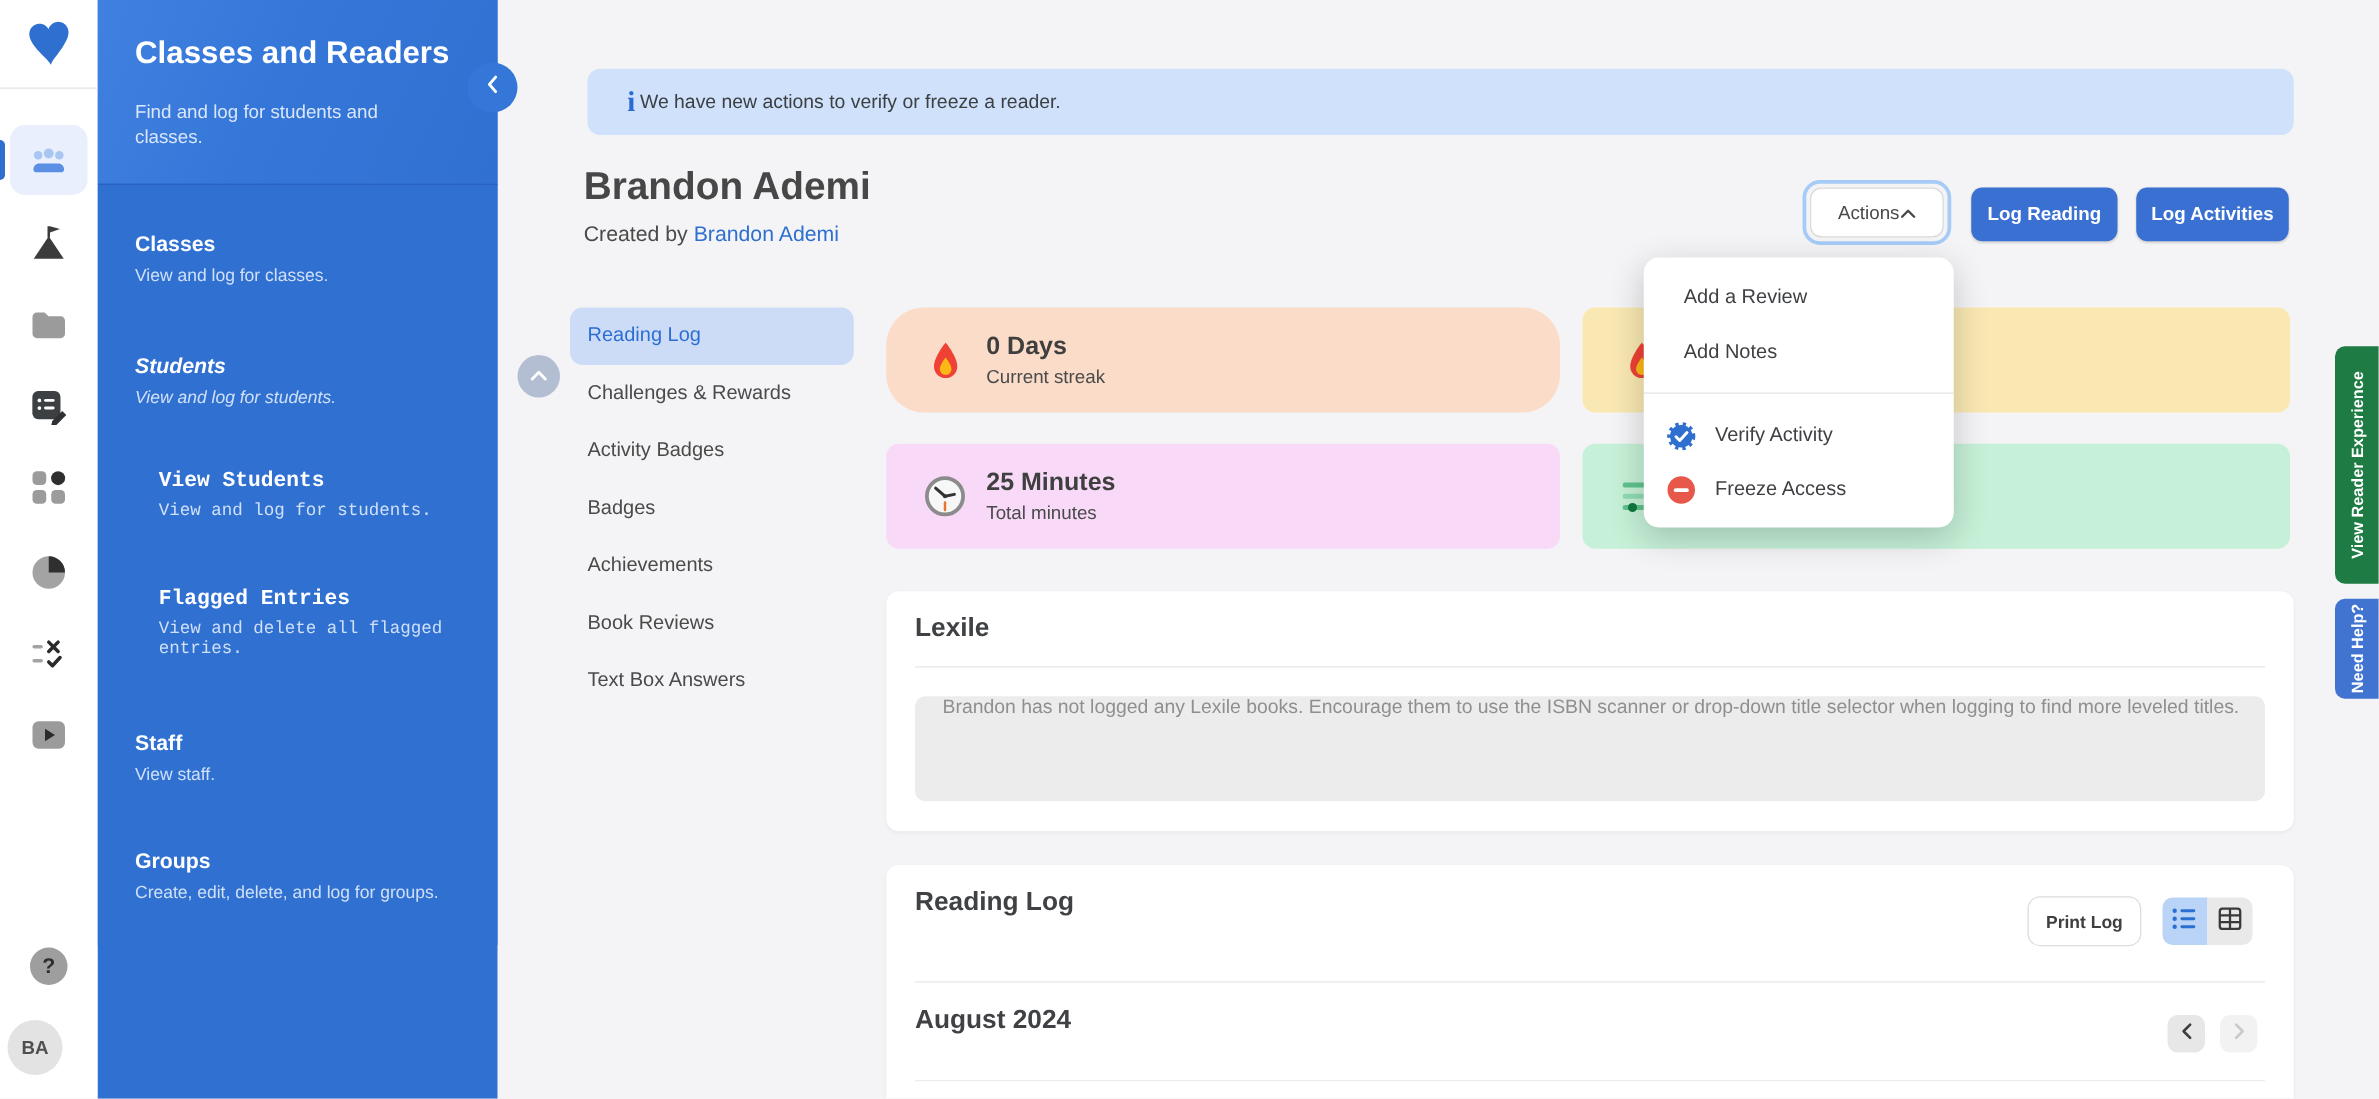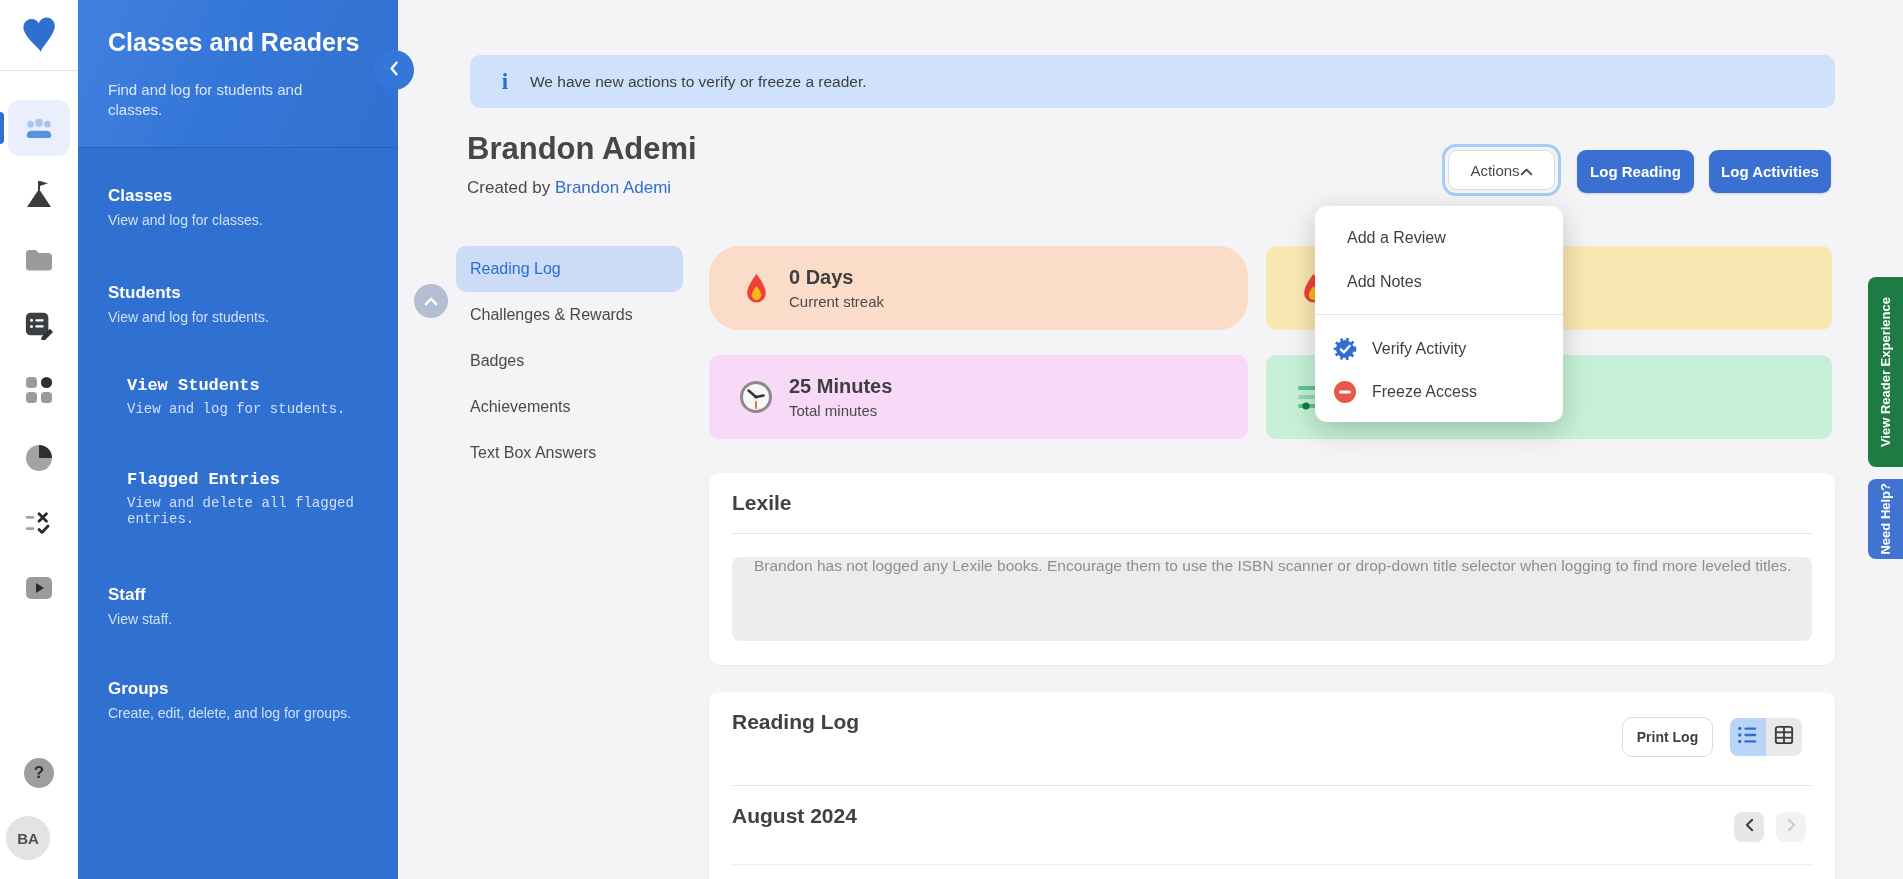--- a/index.html
+++ b/index.html
@@ -29,33 +29,33 @@
   .panel-head { position:absolute; left:0; top:0; width:320px; height:147px; background:linear-gradient(115deg,#4080e0 0%,#3577d8 45%,#3070d1 100%); }
   .panel-body { position:absolute; left:0; top:147px; width:320px; height:732px; background:#3070d1; border-top:1px solid rgba(22,62,140,.28); }
   .panel-title { position:absolute; left:30px; top:28px; color:#ffffff; font-size:25px; font-weight:bold; }
   .panel-sub { position:absolute; left:30px; top:80px; width:252px; color:#d9e6fb; font-size:15px; line-height:1.35; }
   .panel-collapse { position:absolute; left:374px; top:50px; width:40px; height:40px; border-radius:50%; background:#3577d8; display:flex; align-items:center; justify-content:center; z-index:6; }
   .nav-item { position:absolute; left:30px; }
   .nav-item.indent { left:49px;font-family:Liberation Mono, monospace; }
   .nav-label { color:#ffffff; font-size:17px; font-weight:bold; }
   .nav-desc { margin-top:6px; color:#cfe0f8; font-size:14px; }
   .nv-classes { top:186px; }
-  .nv-students { top:283px; }
+  .nv-students { top:283px;font-style:italic; }
   .nv-viewstudents { top:376px; }
   .nv-flagged { top:470px; }
   .nv-staff { top:585px; }
   .nv-groups { top:679px; }
   .students-collapse { position:absolute; left:336px; top:284px; width:34px; height:34px; border-radius:50%; background:rgba(16,52,120,.28); display:flex; align-items:center; justify-content:center; }
 
   
   .main { position:absolute; left:398px; top:0; width:1505px; height:879px; background:#f4f4f6; }
 
   .banner { position:absolute; left:72px; top:55px; width:1365px; height:53px; background:#d0e1fb; border-radius:10px; display:flex; align-items:center; }
   .banner-i { width:14px; margin-left:28px; font-family:"Liberation Serif", serif; font-weight:bold; font-size:23px; color:#2b6cd4; text-align:center; }
-  .banner-text { margin-left:18px; color:#3c4043; font-size:15.5px; }
+  .banner-text { color:#3c4043; font-size:15.5px; }
 
   .page-title { position:absolute; left:69px; top:131px; color:#474747; font-size:31px; font-weight:bold; }
   .created-row { position:absolute; left:69px; top:178px; font-size:17px; color:#4a4a4a; }
   .created-link { color:#2e6fd0; cursor:pointer; }
 
   .actions-ring { position:absolute; left:1044px; top:144px; padding:3px; border:3px solid #a5cbf6; border-radius:14px; background:transparent; }
   .actions-btn { width:107px; height:40px; background:#ffffff; border:1px solid #dadada; border-radius:9px; display:flex; align-items:center; justify-content:center; color:#4a4a4a; font-size:15px; cursor:pointer; }
   .btn-primary { position:absolute; top:150px; height:43px; background:#3a70d1; border-radius:9px; color:#ffffff; font-weight:bold; font-size:15px; display:flex; align-items:center; justify-content:center; cursor:pointer; box-shadow:0 1px 2px rgba(0,0,0,.15); }
   .btn-logreading { left:1179px; width:117px; }
   .btn-logactivities { left:1311px; width:122px; }
@@ -252,22 +252,24 @@
             <polyline points="2,8 8,2 14,8" fill="none" stroke="#4a4a4a" stroke-width="2.4" stroke-linecap="round" stroke-linejoin="round"></polyline>
           </svg></span>
     </div>
   </div>
   <div class="btn-primary btn-logreading">Log Reading</div>
   <div class="btn-primary btn-logactivities">Log Activities</div>
 
   <div class="tabs">
     <div class="tab active">Reading Log</div>
     <div class="tab">Challenges &amp; Rewards</div>
+    <div class="tab">Activity Badges</div>
     <div class="tab">Badges</div>
     <div class="tab">Achievements</div>
+    <div class="tab">Book Reviews</div>
     <div class="tab">Text Box Answers</div>
   </div>
 
   <div class="stat-card sc-streak">
     <div class="sc-icon">
       <svg viewBox="0 0 24 30" width="25" height="31">
         <path d="M12 1 C 12 1 3 12 3 19.5 A 9 9 0 0 0 21 19.5 C 21 12 12 1 12 1 Z" fill="#ef4136"></path>
         <path d="M12 12.5 C 12 12.5 7.5 17.8 7.5 21.6 A 4.5 4.5 0 0 0 16.5 21.6 C 16.5 17.8 12 12.5 12 12.5 Z" fill="#fdb913"></path>
       </svg>
     </div>

